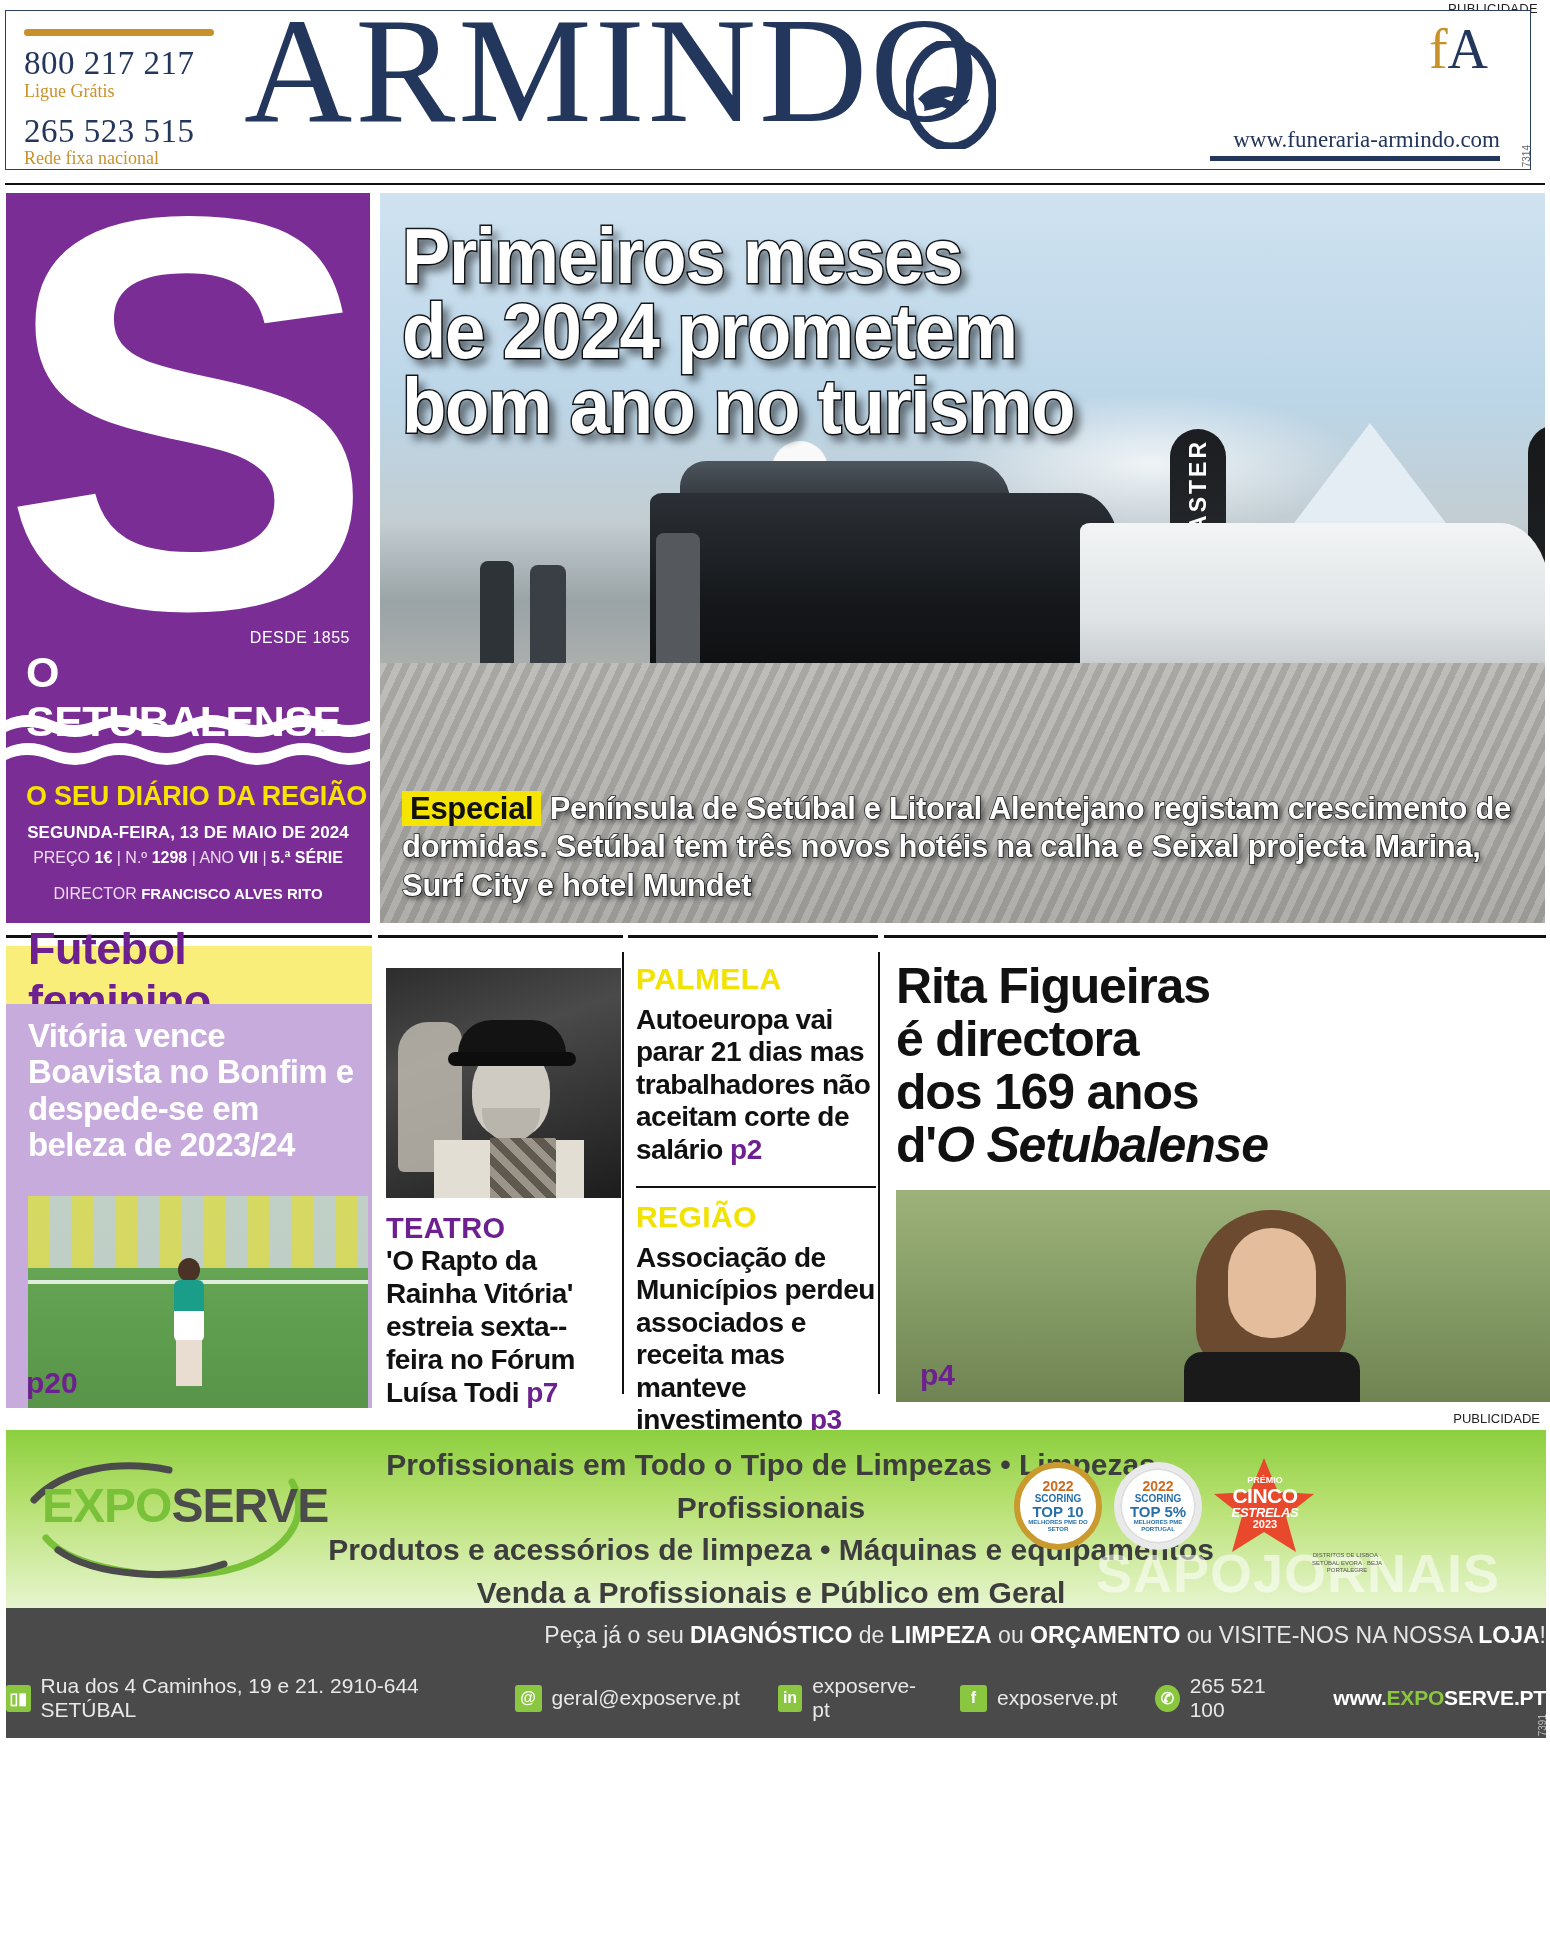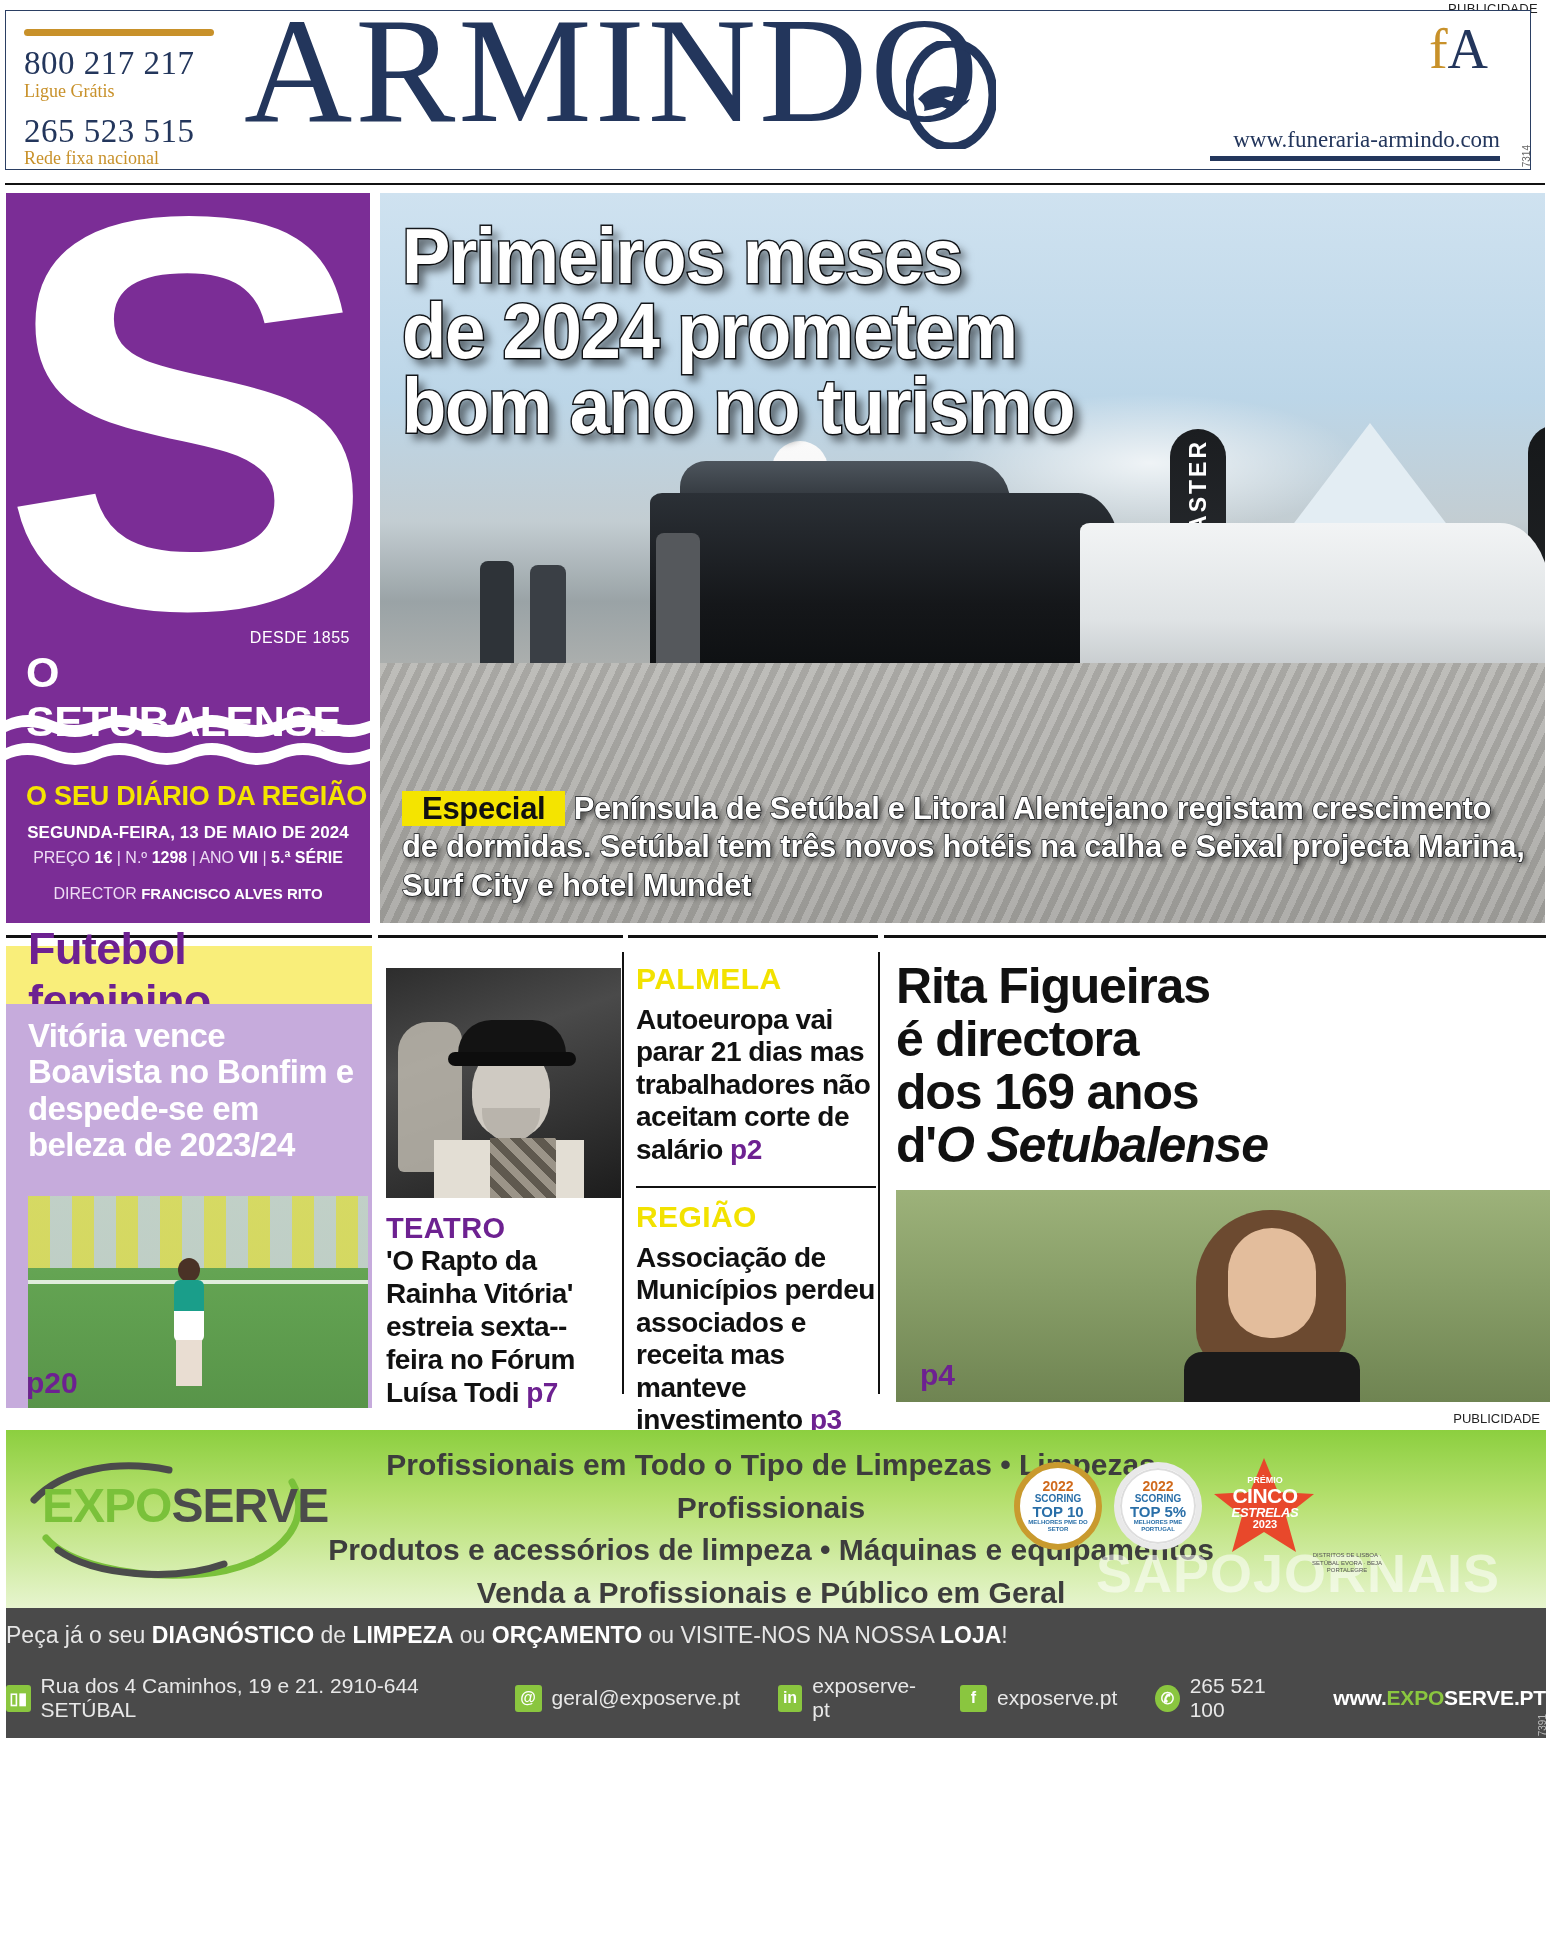--- a/index.html
+++ b/index.html
@@ -183,21 +183,21 @@
   }
   .lead-caption {
     position: absolute; left: 22px; bottom: 18px; width: 1125px;
     font-size: 31px; font-weight: bold; line-height: 1.24; color: #fff;
     -webkit-text-stroke: 1.5px #1a1d21; paint-order: stroke fill;
     text-shadow: 3px 3px 5px rgba(0,0,0,.6);
     letter-spacing: -.3px;
   }
   .lead-caption .hl {
     background: #f4e400; color: #111; -webkit-text-stroke: 0;
-    text-shadow: none; padding: 0 20px;
+    text-shadow: none; padding: 0 8px;
   }
 
   
   .lower { position: absolute; left: 6px; top: 935px; width: 1540px; height: 470px; }
 
   
   .futebol { position: absolute; left: 0; top: 0; width: 366px; height: 470px; background: #fff;
              border-top: 3px solid #111; }
   .fut-head {
     position: absolute; left: 0; top: 8px; width: 366px; height: 58px;
@@ -333,21 +333,21 @@
   .st-estrelas { font-size: 13px; letter-spacing: -.3px; font-style: italic; }
   .st-year { font-size: 11px; }
   .badge-tiny {
     position: absolute; left: 1306px; top: 122px; width: 70px;
     font-size: 6px; color: #555; text-align: center; line-height: 1.25;
   }
 
   
   .botfoot { position: absolute; left: 6px; top: 1608px; width: 1540px; height: 130px; background: #4a4a4a; }
   .foot-line1 {
-    position: absolute; left: 0; right: 0; top: 14px; text-align: left;
+    position: absolute; left: 0; right: 0; top: 14px; text-align: right;
     font-size: 23px; color: #e6e6e6;
   }
   .foot-line1 b { color: #fff; }
   .foot-row {
     position: absolute; left: 0; right: 0; top: 66px;
     display: flex; align-items: center; justify-content: center; gap: 38px;
     font-size: 21px; color: #e8e8e8;
   }
   .foot-item { display: flex; align-items: center; gap: 10px; }
   .ic { width: 27px; height: 27px; background: #8ac63f; display: flex; align-items: center;

